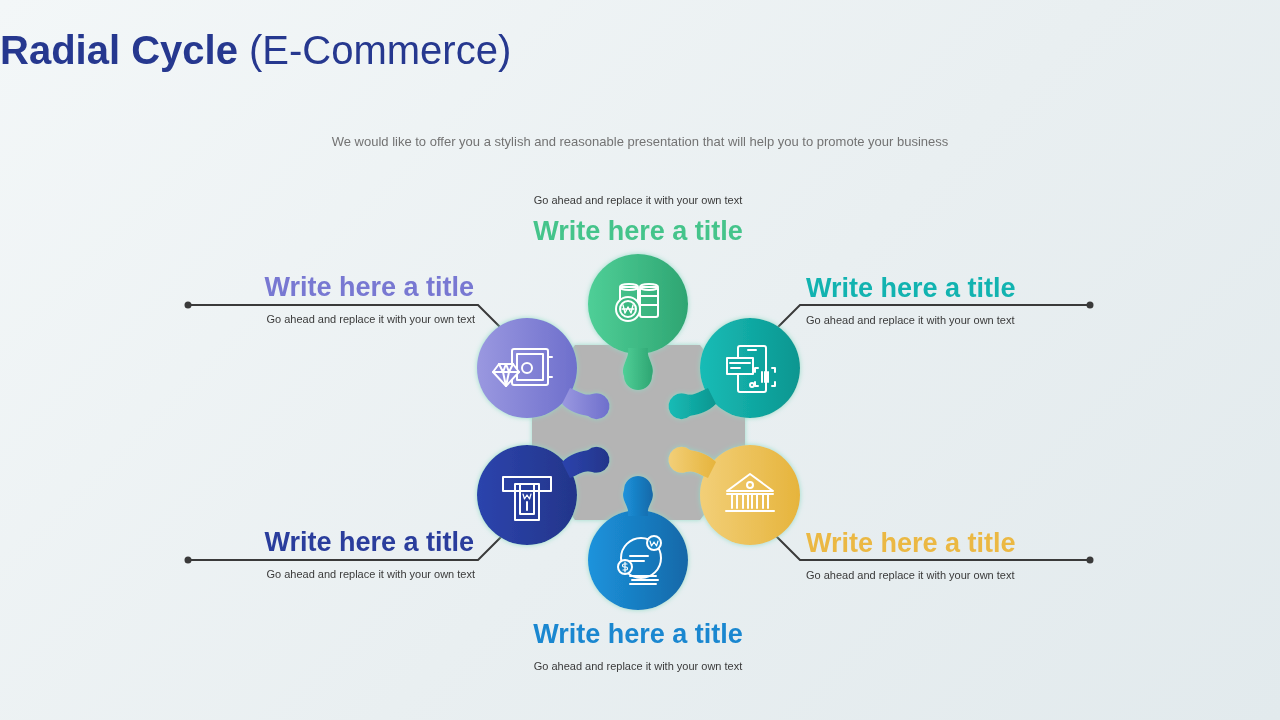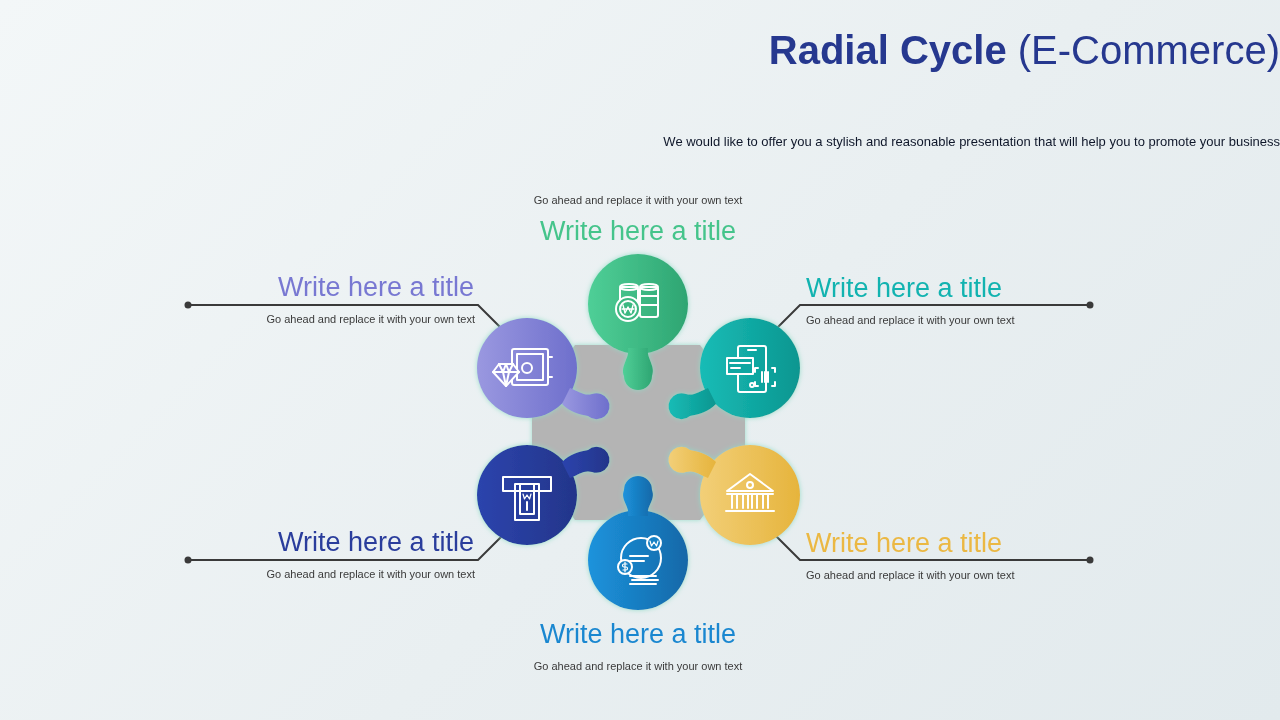--- a/index.html
+++ b/index.html
@@ -2,31 +2,31 @@
 <html><head>
 <meta charset="utf-8">
 <style>
   html, body { margin:0; padding:0; }
   body {
     width:1280px; height:720px; overflow:hidden; position:relative;
     background: linear-gradient(135deg, #f3f7f8 0%, #e9eff1 55%, #e2eaed 100%);
     font-family: "Liberation Sans", "DejaVu Sans", sans-serif;
   }
   .title {
-    position:absolute; left:0; top:28px; width:1280px; text-align:right;
+    position:absolute; left:0; top:28px; width:1280px; text-align:left;
     font-size:40px; color:#26388f; letter-spacing:0px;
   }
   .title .bold { font-weight:bold; }
   .title .light { font-weight:normal; }
   .subtitle {
-    position:absolute; left:0; top:134px; width:1280px; text-align:right;
-    font-size:13px; color:#0f172a;
+    position:absolute; left:0; top:134px; width:1280px; text-align:center;
+    font-size:13px; color:#737373;
   }
   .item-title {
-    position:absolute; font-size:27px; font-weight:normal; white-space:nowrap;
+    position:absolute; font-size:27px; font-weight:bold; white-space:nowrap;
   }
   .item-desc {
     position:absolute; font-size:11px; color:#3a3a3a; white-space:nowrap;
   }
   .center-text { width:400px; text-align:center; }
   .right-align { text-align:right; }
   svg.diagram { position:absolute; left:0; top:0; }
 </style>
 </head>
 <body>

